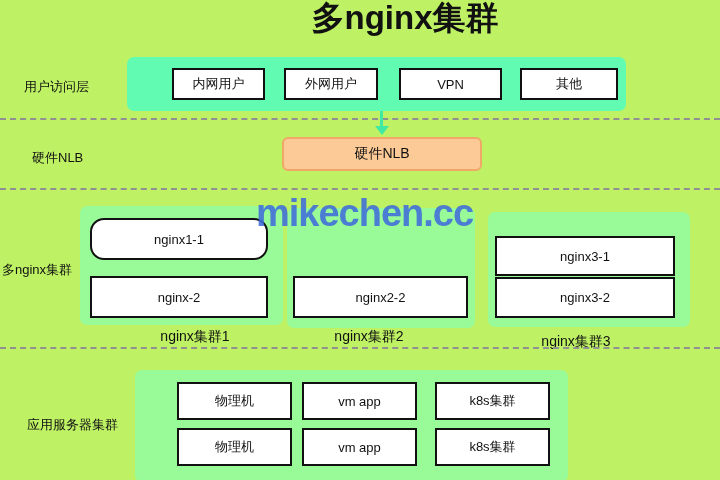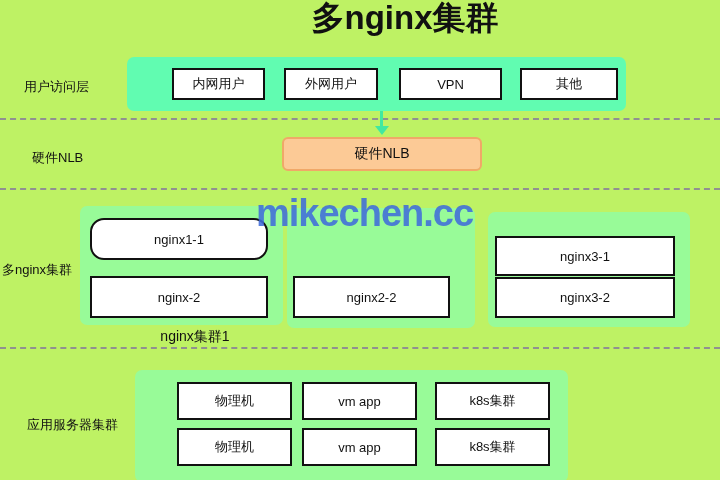--- a/index.html
+++ b/index.html
@@ -120,25 +120,27 @@
   <div class="abs watermark" style="left:256px; top:192px;">mikechen.cc</div>
 
   <div class="abs side-label" style="left:2px; top:261px;">多nginx集群</div>
 
   <div class="abs panel-light" style="left:80px; top:206px; width:203px; height:119px;"></div>
   <div class="abs node" style="left:90px; top:218px; width:178px; height:42px;border-radius:14px;">nginx1-1</div>
   <div class="abs node" style="left:90px; top:276px; width:178px; height:42px;">nginx-2</div>
   <div class="abs caption" style="left:125px; top:328px; width:140px;">nginx集群1</div>
 
   <div class="abs panel-light" style="left:287px; top:208px; width:188px; height:120px;"></div>
-  <div class="abs node" style="left:293px; top:276px; width:157px; height:42px;">nginx2-2</div>
+  <div class="abs node" style="left:293px; top:276px; width:175px; height:42px;">nginx2-2</div>
+  <div class="abs caption" style="left:299px; top:328px; width:140px;">nginx集群2</div>
 
   <div class="abs panel-light" style="left:488px; top:212px; width:202px; height:115px;"></div>
   <div class="abs node" style="left:495px; top:220px; width:180px; height:40px;margin-top:16px;">nginx3-1</div>
   <div class="abs node" style="left:495px; top:277px; width:180px; height:41px;">nginx3-2</div>
+  <div class="abs caption" style="left:506px; top:333px; width:140px;">nginx集群3</div>
 
   <div class="abs divider" style="top:347px;"></div>
 
   <div class="abs side-label" style="left:27px; top:416px;">应用服务器集群</div>
 
   <div class="abs panel-light" style="left:135px; top:370px; width:433px; height:112px;"></div>
 
   <div class="abs node" style="left:177px; top:382px; width:115px; height:38px;">物理机</div>
   <div class="abs node" style="left:302px; top:382px; width:115px; height:38px;">vm app</div>
   <div class="abs node" style="left:435px; top:382px; width:115px; height:38px;">k8s集群</div>

